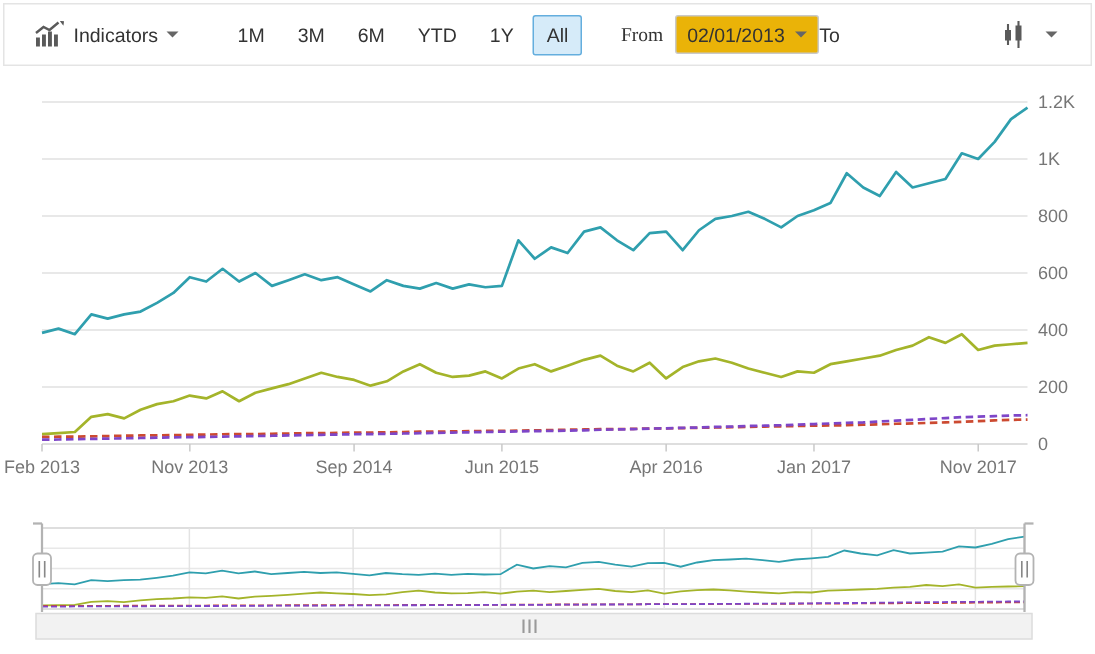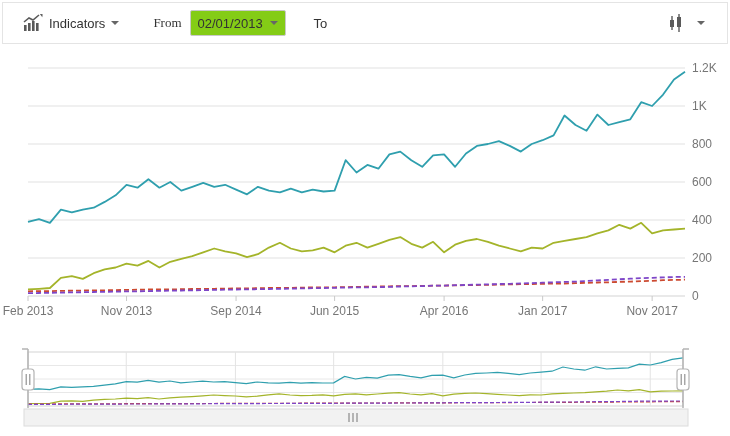--- a/index.html
+++ b/index.html
@@ -11,23 +11,23 @@
   .tb-btn{display:flex;align-items:center;gap:6px;cursor:pointer;background:transparent;
     border:1px solid transparent;border-radius:2px;padding:5px 7px;font-size:13px;color:#333;
     font-family:"Liberation Sans",sans-serif;}
   .caret{width:0;height:0;border-left:4px solid transparent;border-right:4px solid transparent;
     border-top:4px solid #666;display:inline-block;}
   .range-group{display:flex;align-items:center;margin-left:22px;gap:4px;}
   .range-btn{background:transparent;border:1px solid transparent;border-radius:2px;
     padding:5px 8px;font-size:13px;color:#333;cursor:pointer;font-family:"Liberation Sans",sans-serif;}
   .range-btn.selected{background:#d6ebf9;border-color:#64aede;}
   .from-label{margin-left:26px;font-family:Liberation Serif, serif;}
-  .to-label{margin-left:28px;}
+  .to-label{margin-left:0;}
   .datebox{margin-left:8px;width:96px;height:26px;border:1px solid #c9c9c9;border-radius:2px;
-    background:#84cc16;display:flex;align-items:center;justify-content:space-between;
+    background:#eab308;display:flex;align-items:center;justify-content:space-between;
     padding:0 7px;box-sizing:border-box;cursor:pointer;}
   .charttype{margin-left:auto;display:flex;align-items:center;gap:12px;cursor:pointer;
     padding:4px 6px;margin-right:4px;}
   svg text{font-family:"Liberation Sans",sans-serif;}
   .icon{display:inline-flex;align-items:center;}
 </style>
 </head>
 <body>
 
 <div class="widget">
@@ -41,20 +41,28 @@
           <rect x="9" y="7" width="2.6" height="10" fill="#5a5a5a"></rect>
           <rect x="13" y="9" width="2.6" height="8" fill="#5a5a5a"></rect>
           <polyline points="1,8 6,4 10,6 16,1" fill="none" stroke="#5a5a5a" stroke-width="1.6"></polyline>
           <polygon points="16.5,0 19.5,0 19.5,3" fill="#5a5a5a" transform="rotate(8 18 1.5)"></polygon>
         </svg>
       </span>
       <span>Indicators</span>
       <span class="caret"></span>
     </div>
 
+    <div class="range-group" id="range-group">
+        <button class="range-btn">1M</button>
+        <button class="range-btn">3M</button>
+        <button class="range-btn">6M</button>
+        <button class="range-btn">YTD</button>
+        <button class="range-btn">1Y</button>
+        <button class="range-btn selected">All</button>
+      </div>
 
     <span class="from-label">From</span>
     <div class="datebox">
       <span>02/01/2013</span>
       <span class="caret"></span>
     </div>
 
     <span class="to-label">To</span>
 
     <div class="charttype">

